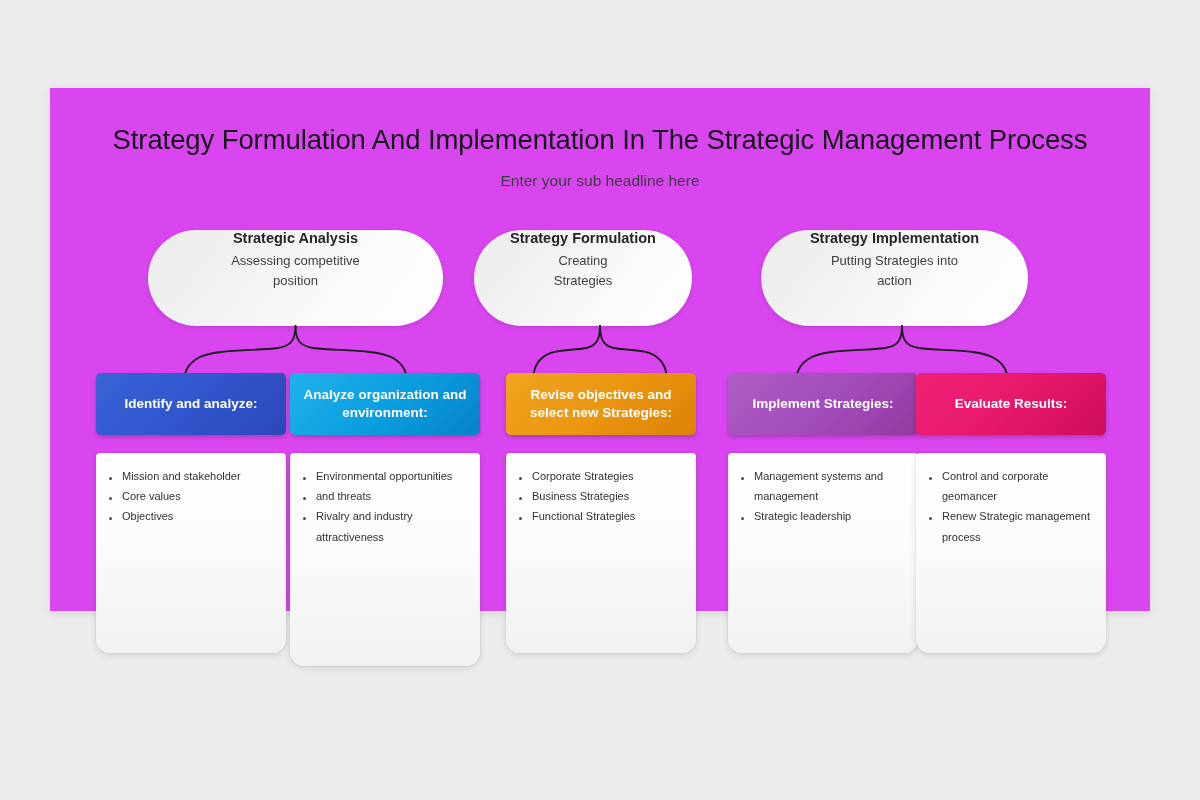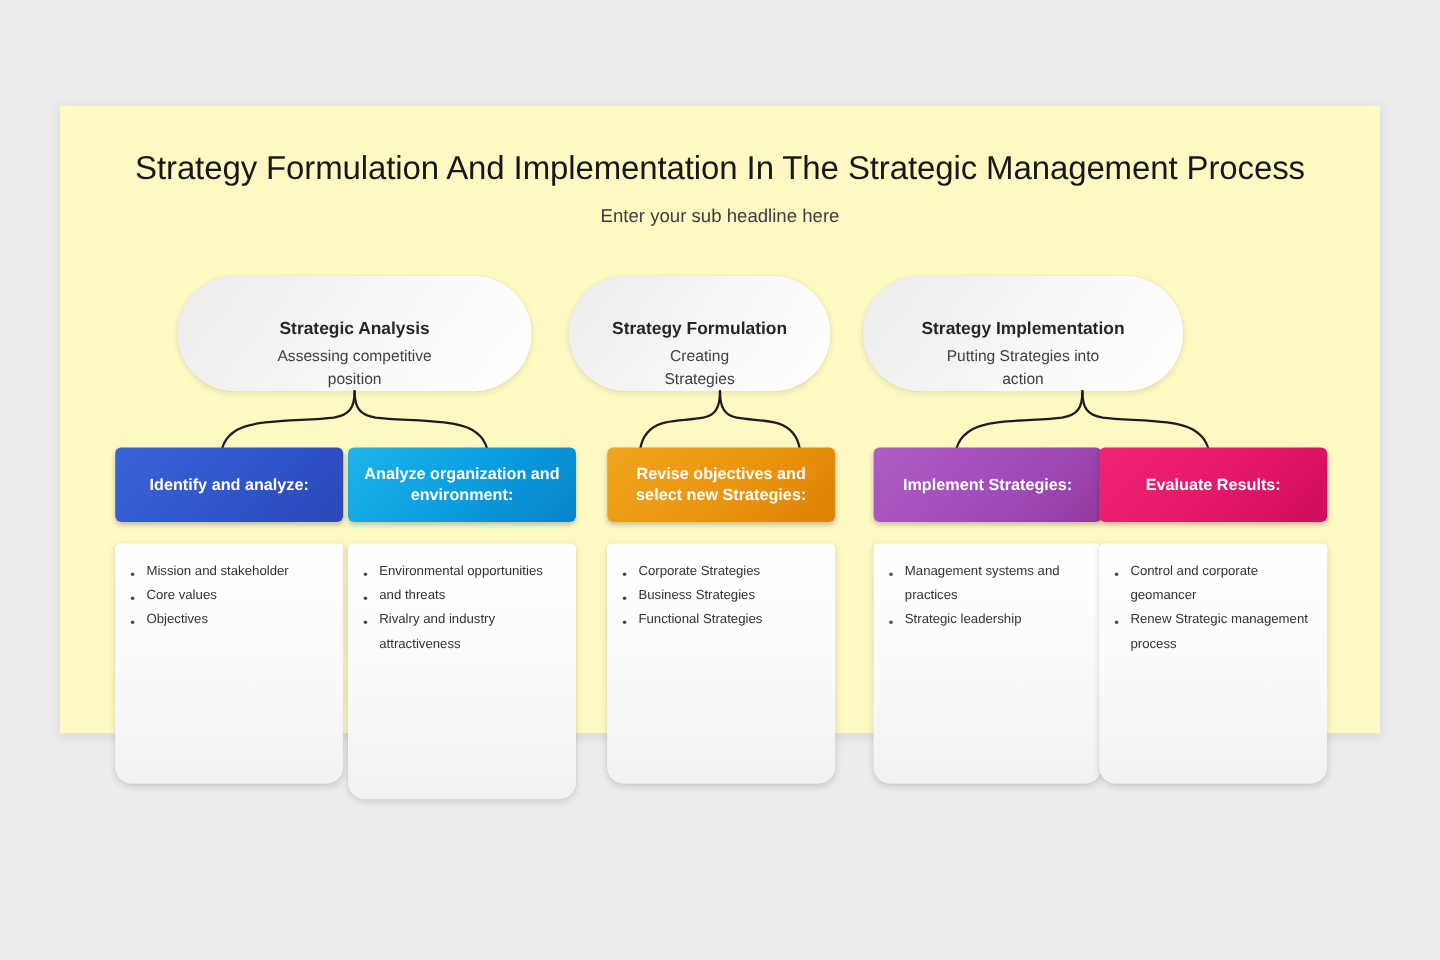--- a/index.html
+++ b/index.html
@@ -14,21 +14,21 @@
     overflow: hidden;
   }
 
   
   #slide {
     position: absolute;
     left: 50px;
     top: 88px;
     width: 1100px;
     height: 523px;
-    background: #fef9c3;
+    background: #d946ef;
     box-shadow: 0 2px 10px rgba(0,0,0,0.10);
     text-decoration: underline;
   }
 
   
   #title {
     position: absolute;
     left: 0;
     top: 36px;
     width: 1100px;
@@ -52,21 +52,21 @@
   .pill {
     position: absolute;
     top: 142px;
     height: 96px;
     border-radius: 48px;
     background: linear-gradient(128deg, #ececed 0%, #f2f2f3 34%, #fafafa 62%, #ffffff 100%);
     box-shadow: 0 2px 5px rgba(0,0,0,0.10), 0 0 0 0.7px rgba(0,0,0,0.045);
     display: flex;
     flex-direction: column;
     align-items: center;
-    justify-content: flex-end;
+    justify-content: flex-start;
     box-sizing: border-box;
     padding: 0 26px;
   }
   .pill-title {
     font-size: 14.5px;
     font-weight: bold;
     color: #24262b;
     margin-bottom: 5px;
     white-space: nowrap;
   }
@@ -150,21 +150,21 @@
   <div class="pill" style="left:98px; width:295px;">
     <div class="pill-title">Strategic Analysis</div>
     <div class="pill-sub">Assessing competitive position</div>
   </div>
 
   <div class="pill" style="left:424px; width:218px;">
     <div class="pill-title">Strategy Formulation</div>
     <div class="pill-sub" style="max-width:90px;">Creating Strategies</div>
   </div>
 
-  <div class="pill" style="left:669px; width:267px;">
+  <div class="pill" style="left:711px; width:267px;">
     <div class="pill-title">Strategy Implementation</div>
     <div class="pill-sub" style="max-width:145px;">Putting Strategies into action</div>
   </div>
 
   <div class="brace" style="left:108px; width:275px;">
     <svg width="275" height="68" viewBox="0 0 275 68" fill="none">
       <path d="M137.5 2 C137.5 16, 133 22, 120 24 C96 27, 56 25, 40 34 C28 41, 26 50, 26 60" stroke="#1d1d1f" stroke-width="1.9" stroke-linecap="round" fill="none"></path>
       <path d="M137.5 2 C137.5 16, 142 22, 155 24 C179 27, 219 25, 235 34 C247 41, 249 50, 249 60" stroke="#1d1d1f" stroke-width="1.9" stroke-linecap="round" fill="none"></path>
       <path d="M20 52 L26 65 L32 52" stroke="#1d1d1f" stroke-width="1.9" stroke-linecap="round" stroke-linejoin="round" fill="none"></path>
       <path d="M243 52 L249 65 L255 52" stroke="#1d1d1f" stroke-width="1.9" stroke-linecap="round" stroke-linejoin="round" fill="none"></path>
@@ -219,21 +219,21 @@
         <li>Business Strategies</li>
         <li>Functional Strategies</li>
       </ul>
     </div>
   </div>
 
   <div class="col" style="left:678px;">
     <div class="col-head" style="background:linear-gradient(135deg,#ad5dc4 0%,#a34cbc 52%,#93399f 100%);">Implement Strategies:</div>
     <div class="col-body">
       <ul class="bullets">
-        <li>Management systems and practices</li>
+        <li>Management systems and management</li>
         <li>Strategic leadership</li>
       </ul>
     </div>
   </div>
 
   <div class="col" style="left:866px;">
     <div class="col-head" style="background:linear-gradient(135deg,#ef2276 0%,#e5186a 52%,#cf0c5c 100%);">Evaluate Results:</div>
     <div class="col-body">
       <ul class="bullets">
         <li>Control and corporate geomancer</li>

